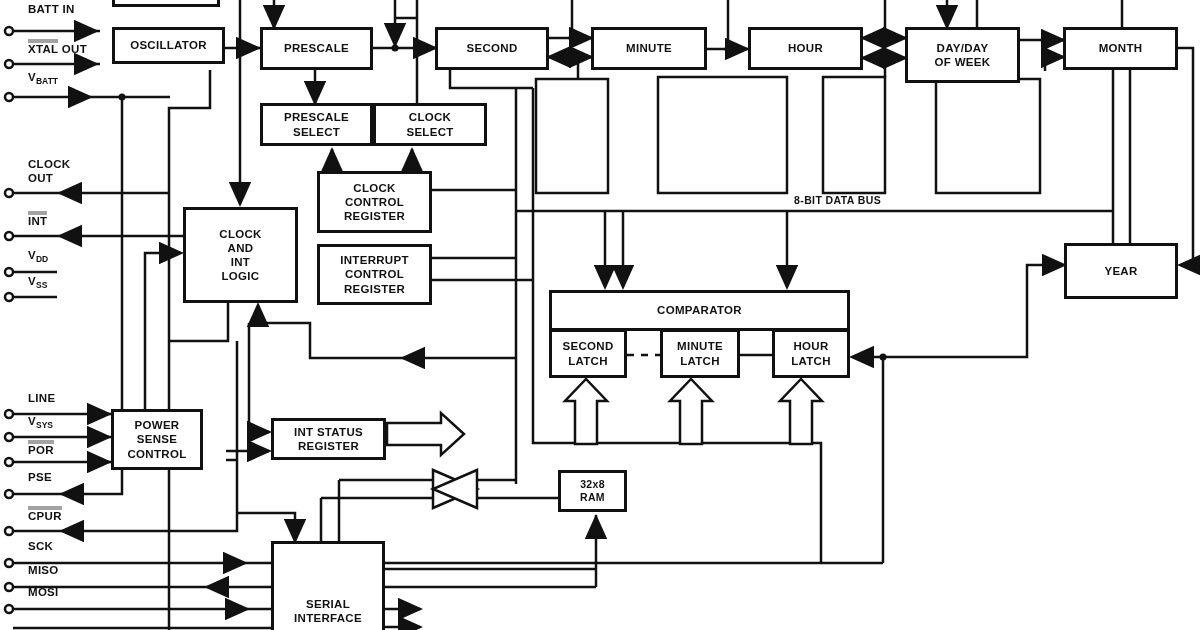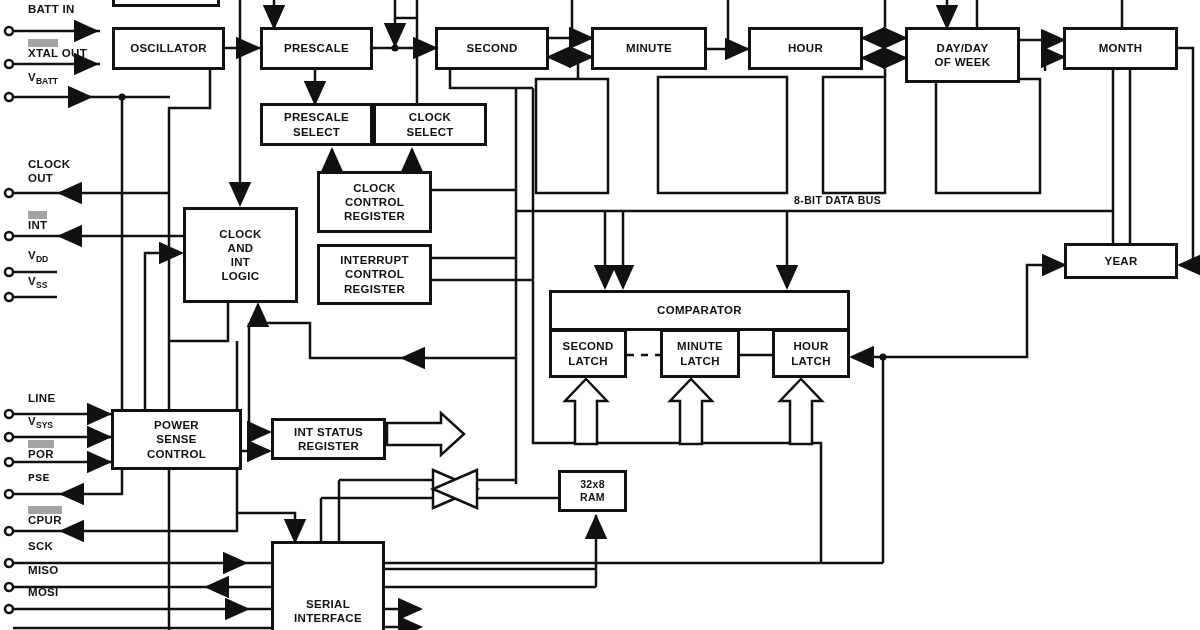--- a/index.html
+++ b/index.html
@@ -8,21 +8,21 @@
   #wires{position:absolute;left:0;top:0;z-index:1;}
   .blk{position:absolute;z-index:2;background:#fff;border:3px solid #111;box-sizing:border-box;
        display:flex;align-items:center;justify-content:center;text-align:center;
        font-weight:bold;font-size:11.5px;line-height:1.22;letter-spacing:.3px;color:#111;
        white-space:pre-line;}
   .blk.small{font-size:10.5px;}
   .blk.bottom-text{align-items:flex-end;padding-bottom:5px;}
   .pin{position:absolute;z-index:2;font-weight:bold;font-size:11.5px;line-height:1.2;
        letter-spacing:.3px;color:#111;white-space:pre-line;}
   .pin sub{font-size:8.5px;vertical-align:-3px;letter-spacing:0;text-align:right;}
-  .ov{display:inline-block;border-top:8px solid #a3a3a3;line-height:1.05;}
+  .ov{display:inline-block;border-top:4px solid #a3a3a3;line-height:1.05;}
   .buslabel{position:absolute;z-index:2;font-weight:bold;font-size:10.5px;letter-spacing:.4px;color:#111;}
 </style>
 </head>
 <body>
 
 <div id="stage">
 
   <svg id="wires" width="1200" height="630" viewBox="0 0 1200 630">
     <defs>
       <marker id="ah" markerWidth="10" markerHeight="9" refX="8" refY="4.5" orient="auto">
@@ -206,21 +206,21 @@
       <circle cx="9" cy="462" r="4"></circle>
         <circle cx="9" cy="494" r="4"></circle>
         <circle cx="9" cy="531" r="4"></circle>
       <circle cx="9" cy="563" r="4"></circle>
         <circle cx="9" cy="587" r="4"></circle>
         <circle cx="9" cy="609" r="4"></circle>
     </g>
   </svg>
 
   <div class="blk" style="left:112px;top:-16px;width:108px;height:23px;"></div>
-  <div class="blk" style="left:112px;top:27px;width:113px;height:43px;">OSCILLATOR</div>
+  <div class="blk" style="left:112px;top:27px;width:113px;height:37px;">OSCILLATOR</div>
   <div class="blk" style="left:260px;top:27px;width:113px;height:43px;">PRESCALE</div>
   <div class="blk" style="left:435px;top:27px;width:114px;height:43px;">SECOND</div>
   <div class="blk" style="left:591px;top:27px;width:116px;height:43px;">MINUTE</div>
   <div class="blk" style="left:748px;top:27px;width:115px;height:43px;">HOUR</div>
   <div class="blk" style="left:905px;top:27px;width:115px;height:56px;">DAY/DAY
 OF WEEK</div>
   <div class="blk" style="left:1063px;top:27px;width:115px;height:43px;">MONTH</div>
   <div class="blk" style="left:260px;top:103px;width:113px;height:43px;">PRESCALE
 SELECT</div>
   <div class="blk" style="left:373px;top:103px;width:114px;height:43px;">CLOCK
@@ -228,29 +228,29 @@
   <div class="blk" style="left:317px;top:171px;width:115px;height:62px;">CLOCK
 CONTROL
 REGISTER</div>
   <div class="blk" style="left:317px;top:244px;width:115px;height:61px;">INTERRUPT
 CONTROL
 REGISTER</div>
   <div class="blk" style="left:183px;top:207px;width:115px;height:96px;">CLOCK
 AND
 INT
 LOGIC</div>
-  <div class="blk" style="left:1064px;top:243px;width:114px;height:36px;">YEAR</div>
+  <div class="blk" style="left:1064px;top:243px;width:114px;height:56px;">YEAR</div>
   <div class="blk" style="left:549px;top:290px;width:301px;height:41px;">COMPARATOR</div>
   <div class="blk" style="left:549px;top:329px;width:78px;height:49px;">SECOND
 LATCH</div>
   <div class="blk" style="left:660px;top:329px;width:80px;height:49px;">MINUTE
 LATCH</div>
   <div class="blk" style="left:772px;top:329px;width:78px;height:49px;">HOUR
 LATCH</div>
-  <div class="blk" style="left:111px;top:409px;width:131px;height:61px;">POWER
+  <div class="blk" style="left:111px;top:409px;width:92px;height:61px;">POWER
 SENSE
 CONTROL</div>
   <div class="blk" style="left:271px;top:418px;width:115px;height:42px;">INT STATUS
 REGISTER</div>
   <div class="blk small" style="left:558px;top:470px;width:69px;height:42px;">32x8
 RAM</div>
   <div class="blk bottom-text" style="left:271px;top:541px;width:114px;height:92px;">SERIAL
 INTERFACE</div>
 
   <div class="buslabel" style="left:794px;top:194px;">8-BIT DATA BUS</div>
@@ -259,19 +259,19 @@
   <div class="pin" style="left:28px;top:39px;"><span class="ov">XTAL</span><span> OUT</span></div>
   <div class="pin" style="left:28px;top:71px;"><span>V</span><sub>BATT</sub></div>
   <div class="pin" style="left:28px;top:158px;">CLOCK
 OUT</div>
   <div class="pin" style="left:28px;top:211px;"><span class="ov">INT</span></div>
   <div class="pin" style="left:28px;top:249px;"><span>V</span><sub>DD</sub></div>
   <div class="pin" style="left:28px;top:275px;"><span>V</span><sub>SS</sub></div>
   <div class="pin" style="left:28px;top:392px;">LINE</div>
   <div class="pin" style="left:28px;top:415px;"><span>V</span><sub>SYS</sub></div>
   <div class="pin" style="left:28px;top:440px;"><span class="ov">POR</span></div>
-  <div class="pin" style="left:28px;top:471px;font-family:Liberation Mono, monospace;">PSE</div>
+  <div class="pin" style="left:28px;top:471px;">PSE</div>
   <div class="pin" style="left:28px;top:506px;"><span class="ov">CPUR</span></div>
   <div class="pin" style="left:28px;top:540px;">SCK</div>
   <div class="pin" style="left:28px;top:564px;">MISO</div>
   <div class="pin" style="left:28px;top:586px;">MOSI</div>
 
 </div>
 
 </body></html>

